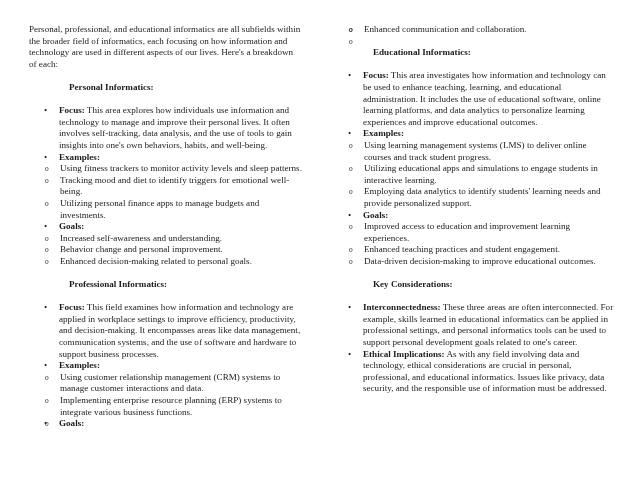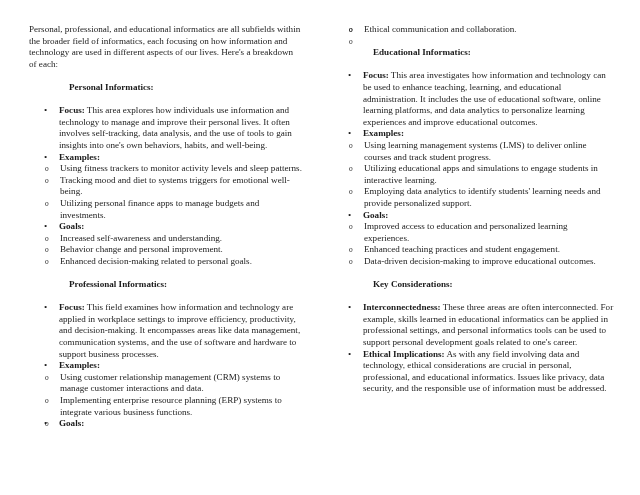--- a/index.html
+++ b/index.html
@@ -138,21 +138,21 @@
           <span class="txt lead">Examples:</span>
         </li>
       </ul>
       <ul class="lvl2">
         <li class="b2">
           <span class="marker2">o</span>
           <span class="txt">Using fitness trackers to monitor activity levels and sleep patterns.</span>
         </li>
         <li class="b2">
           <span class="marker2">o</span>
-          <span class="txt">Tracking mood and diet to systems triggers for emotional well-being.</span>
+          <span class="txt">Tracking mood and diet to identify triggers for emotional well-being.</span>
         </li>
         <li class="b2">
           <span class="marker2">o</span>
           <span class="txt">Utilizing personal finance apps to manage budgets and investments.</span>
         </li>
       </ul>
       <ul class="lvl1">
         <li class="b1">
           <span class="marker1">•</span>
           <span class="txt lead">Goals:</span>
@@ -210,21 +210,21 @@
     </div>
 
     <div class="col col-right">
 
       <ul class="lvl2">
         <li class="b2">
           <span class="marker2">o</span>
         </li>
         <li class="b2">
           <span class="marker2">o</span>
-          <span class="txt">Ethical communication and collaboration.</span>
+          <span class="txt">Enhanced communication and collaboration.</span>
         </li>
         <li class="b2">
           <span class="marker2">o</span>
         </li>
       </ul>
 
       <div class="spacer-sm"></div>
 
       <p class="heading">Educational Informatics:</p>
 
@@ -254,21 +254,21 @@
       </ul>
       <ul class="lvl1">
         <li class="b1">
           <span class="marker1">•</span>
           <span class="txt lead">Goals:</span>
         </li>
       </ul>
       <ul class="lvl2">
         <li class="b2">
           <span class="marker2">o</span>
-          <span class="txt">Improved access to education and personalized learning experiences.</span>
+          <span class="txt">Improved access to education and improvement learning experiences.</span>
         </li>
         <li class="b2">
           <span class="marker2">o</span>
           <span class="txt">Enhanced teaching practices and student engagement.</span>
         </li>
         <li class="b2">
           <span class="marker2">o</span>
           <span class="txt">Data-driven decision-making to improve educational outcomes.</span>
         </li>
       </ul>

